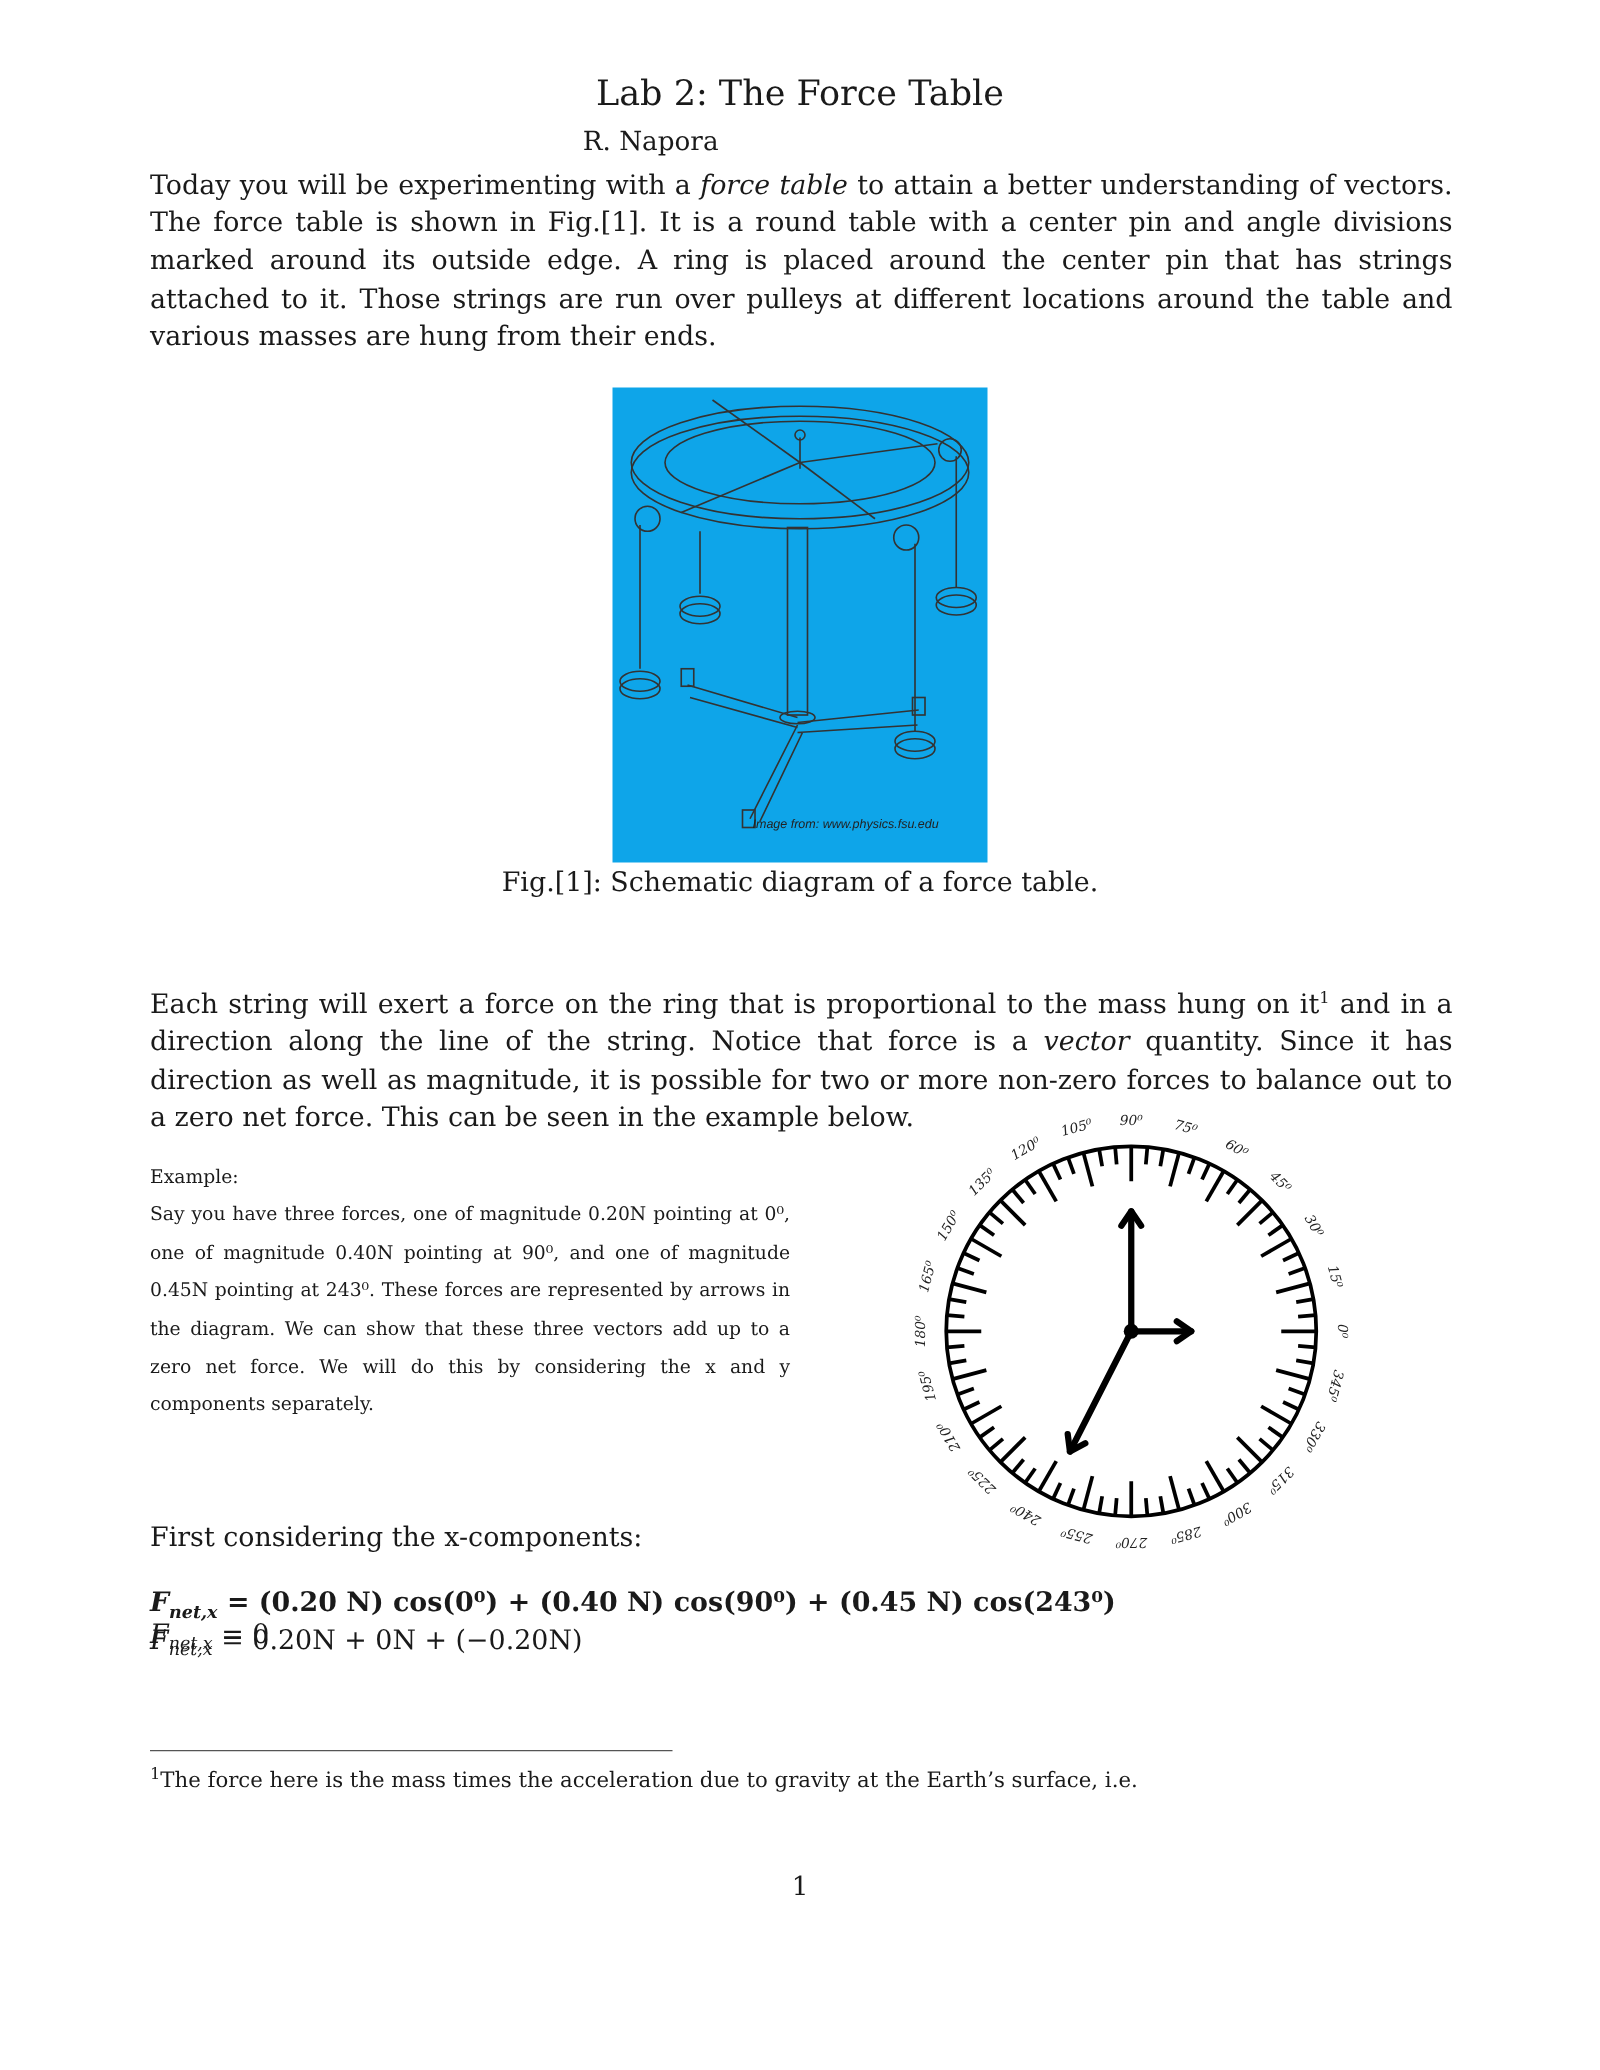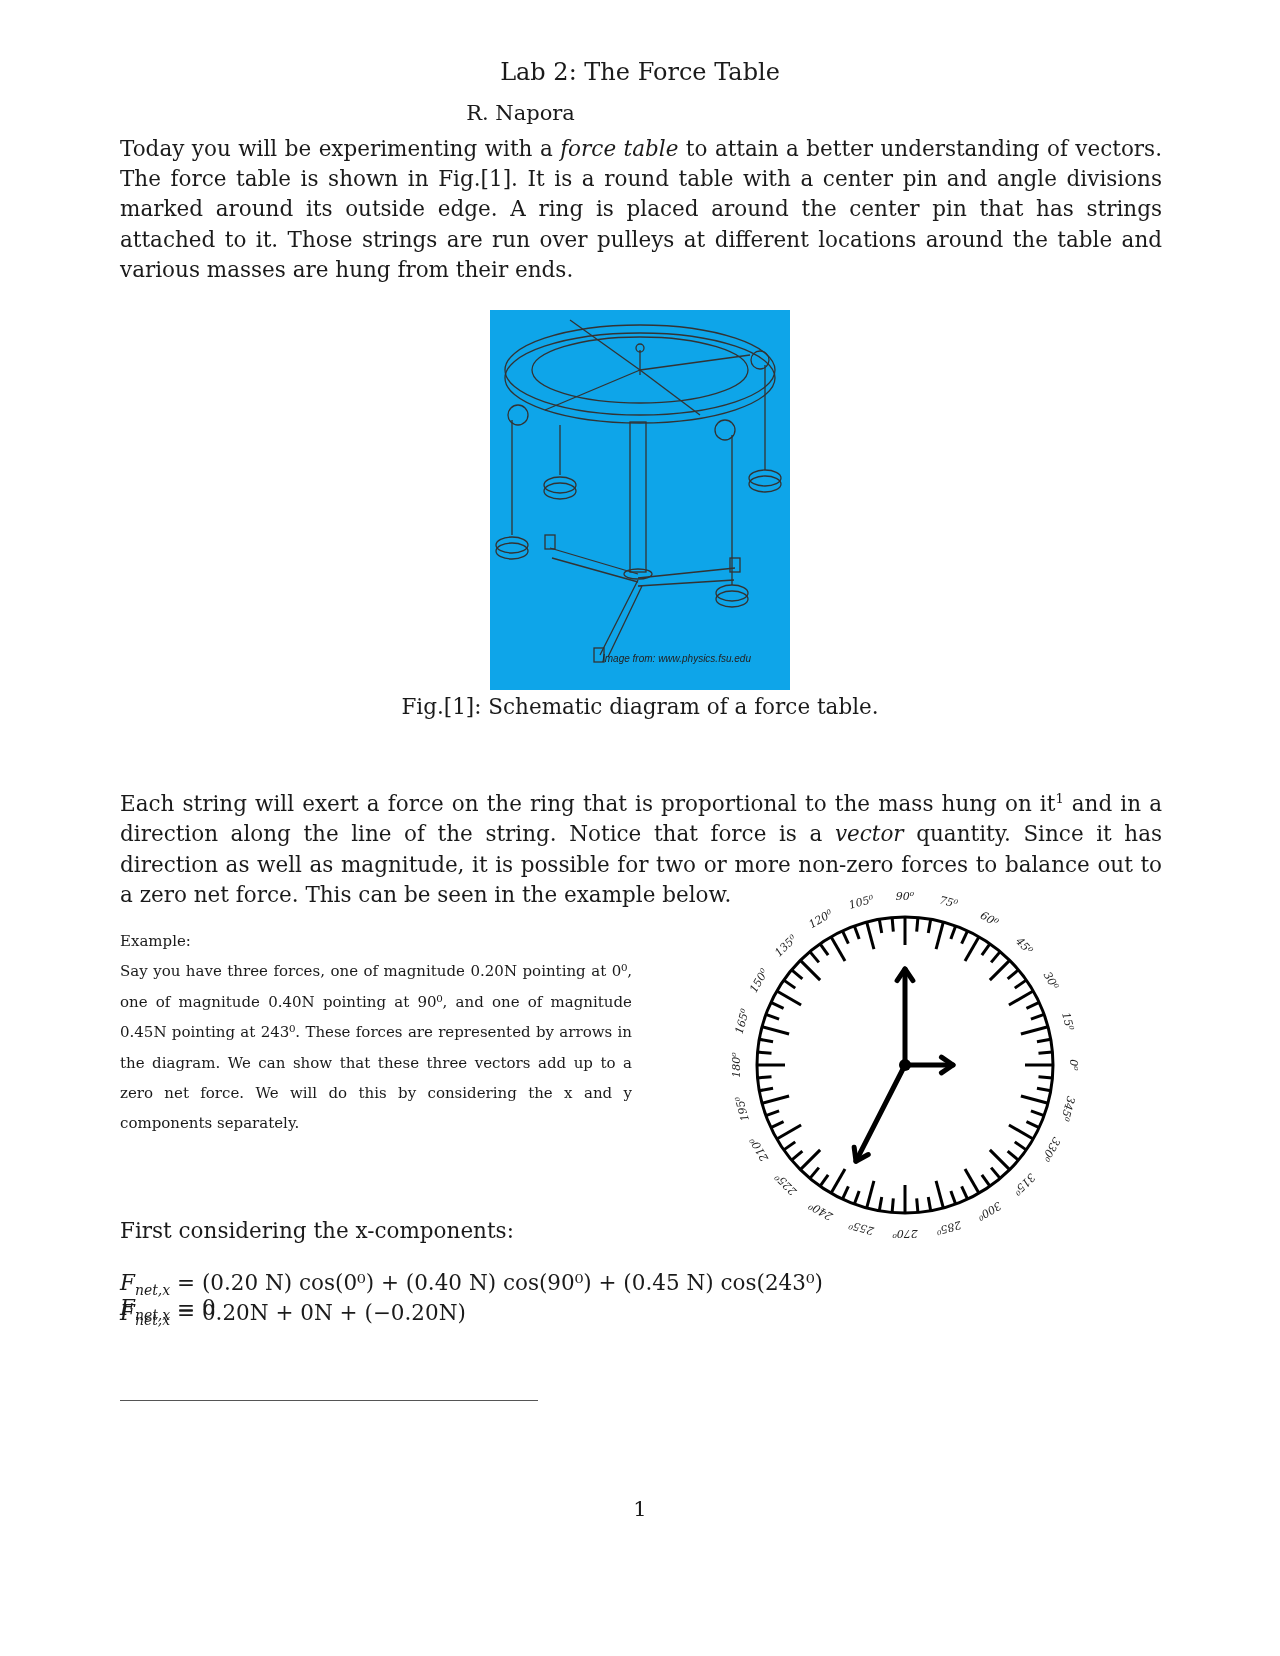--- a/index.html
+++ b/index.html
@@ -1,29 +1,29 @@
 <!DOCTYPE html>
 <html><head>
 <meta charset="utf-8">
 <style>
   html, body { margin: 0; padding: 0; background: #ffffff; }
   body { width: 1280px; height: 1656px; position: relative; overflow: hidden;
          font-family: "DejaVu Serif", "Liberation Serif", serif; color: #1a1a1a; }
   .abs { position: absolute; }
-  .title { top: 58px; left: 0; width: 1280px; text-align: center; font-size: 24px; }
+  .title { top: 58px; left: 0; width: 1280px; text-align: center; font-size: 28px; }
   .author { top: 101px; left: 0; width: 1041px; text-align: center; font-size: 21px; }
   .para { left: 120px; width: 1042px; font-size: 21.5px; line-height: 30.2px; text-align: justify; }
   .p1 { top: 134px; }
   .p2 { top: 784px; }
   .fig { top: 310px; left: 490px; width: 300px; height: 380px; background: #0ea5e9; }
   .fig-caption { top: 694px; left: 0; width: 1280px; text-align: center; font-size: 21.5px; }
   .example { top: 926px; left: 120px; width: 512px; font-size: 15px; line-height: 30.4px; text-align: justify; }
   .first-x { top: 1218px; left: 120px; font-size: 21.5px; }
   .eq { left: 120px; font-size: 21.5px; white-space: nowrap; }
-  .eq1 { top: 1270px; } .eq2 { top: 1300px; } .eq3 { top: 1295px; }
+  .eq1 { top: 1270px; font-weight: bold; } .eq2 { top: 1300px; } .eq3 { top: 1295px; }
   .eq .F { font-style: italic; }
   .eq sub { font-size: 14px; font-style: italic; }
   .footrule { top: 1400px; left: 120px; width: 418px; height: 1px; background: #555; }
   .footnote { top: 1407px; left: 120px; width: 1000px; font-size: 17px; line-height: 25px; }
   .pagenum { top: 1497px; left: 0; width: 1280px; text-align: center; font-size: 21px; }
   .proto { top: 880px; left: 720px; width: 370px; height: 370px; }
   i { font-style: italic; }
   sup { font-size: 13px; }
 </style>
 </head>
@@ -190,15 +190,16 @@
     </svg>
 </div>
 
 <div class="abs first-x">First considering the x-components:</div>
 <div class="abs eq eq1"><span class="F">F</span><sub>net,x</sub><span> = (0.20 N) cos(0⁰) + (0.40 N) cos(90⁰) + (0.45 N) cos(243⁰)</span></div>
 <div class="abs eq eq2"><span class="F">F</span><sub>net,x</sub><span> = 0.20N + 0N + (−0.20N)</span></div>
 <div class="abs eq eq3"><span class="F">F</span><sub>net,x</sub><span> = 0</span></div>
 
 <div class="abs footrule"></div>
 <div class="abs footnote">
+  <div><sup>1</sup><span>The force here is the mass times the acceleration due to gravity at the Earth’s surface, i.e.</span></div>
 </div>
 
 <div class="abs pagenum">1</div>
 
 </body></html>

